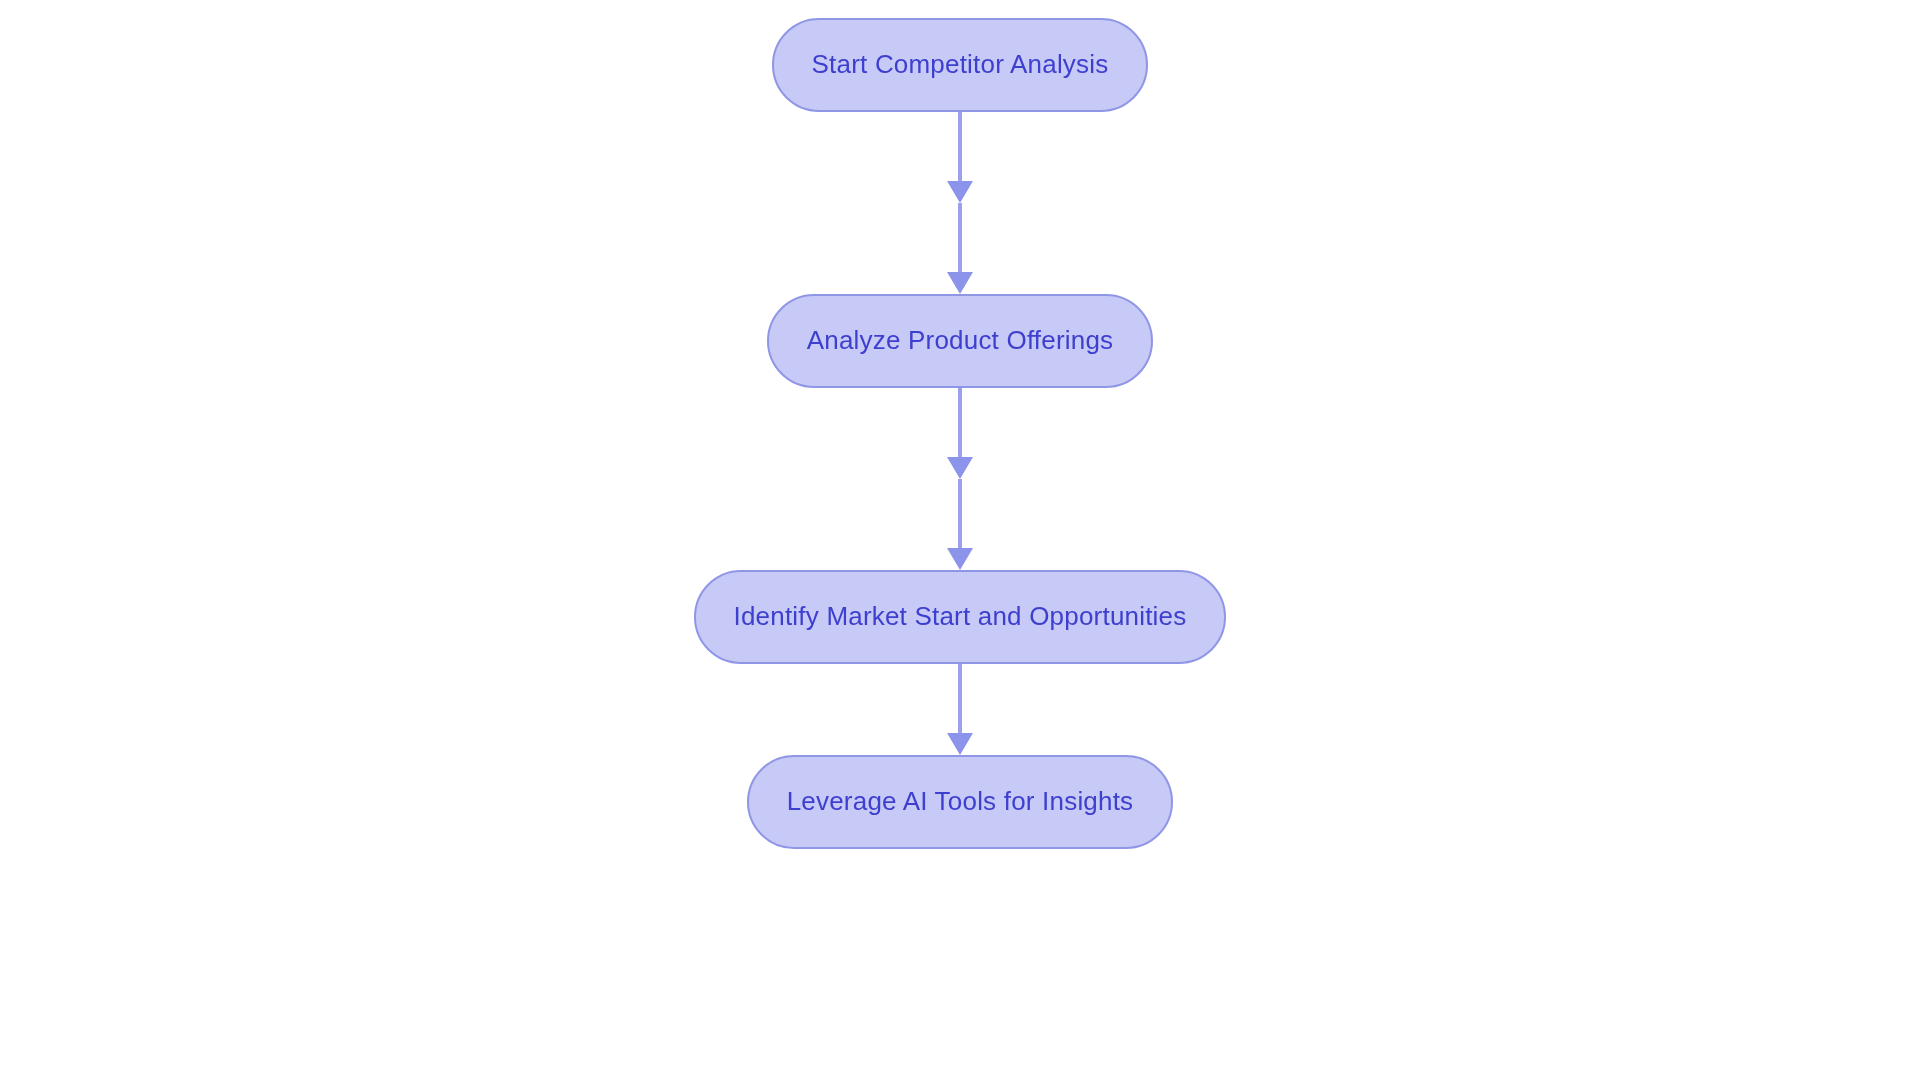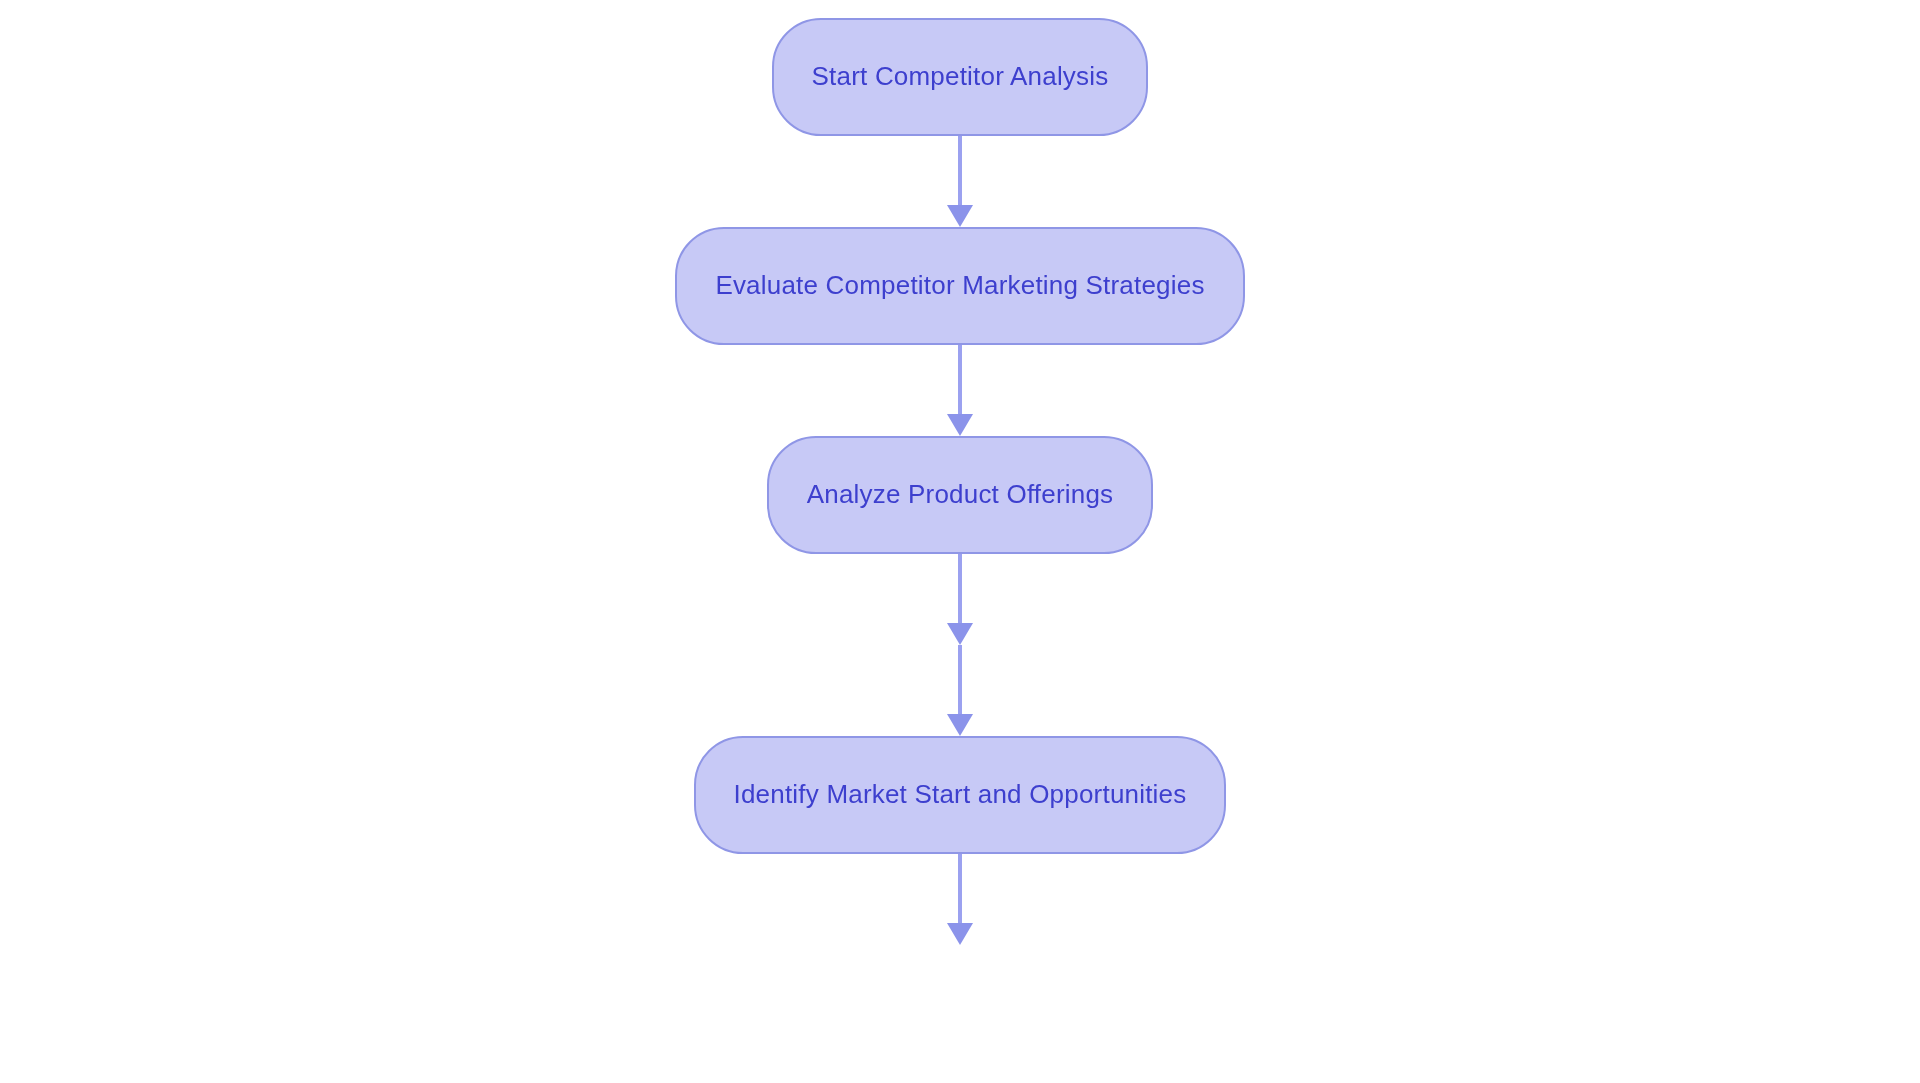--- a/index.html
+++ b/index.html
@@ -14,21 +14,21 @@
     height: 1083px;
     background: var(--bg, #ffffff);
     display: flex;
     flex-direction: column;
     align-items: center;
     padding-top: 18px;
     box-sizing: border-box;
     overflow: hidden;
   }
   .flow-node {
-    height: 118px;
+    height: 94px;
     border-radius: 49px;
     background: var(--node-fill, #c7c9f6);
     border: 2px solid var(--node-border, #8f96e6);
     color: var(--node-text, #3d3fce);
     display: flex;
     align-items: center;
     justify-content: flex-end;
     padding: 16px 38px;
     box-sizing: border-box;
     font-size: 26px;
@@ -65,23 +65,20 @@
 <body>
 
 <div class="canvas" id="flow-root">
     <div class="flow-node">
     <span class="node-label">Start Competitor Analysis</span>
   </div>
     <div class="flow-arrow">
     <div class="arrow-line"></div>
     <div class="arrow-head"></div>
   </div>
-    <div class="flow-node">
-    <span class="node-label">Evaluate Competitor Marketing Strategies</span>
-  </div>
     <div class="flow-arrow">
     <div class="arrow-line"></div>
     <div class="arrow-head"></div>
   </div>
     <div class="flow-node">
     <span class="node-label">Analyze Product Offerings</span>
   </div>
     <div class="flow-arrow">
     <div class="arrow-line"></div>
     <div class="arrow-head"></div>
@@ -90,13 +87,16 @@
     <div class="arrow-line"></div>
     <div class="arrow-head"></div>
   </div>
     <div class="flow-node">
     <span class="node-label">Identify Market Start and Opportunities</span>
   </div>
     <div class="flow-arrow">
     <div class="arrow-line"></div>
     <div class="arrow-head"></div>
   </div>
+    <div class="flow-node">
+    <span class="node-label">Leverage AI Tools for Insights</span>
+  </div>
   </div>
 
 </body></html>

